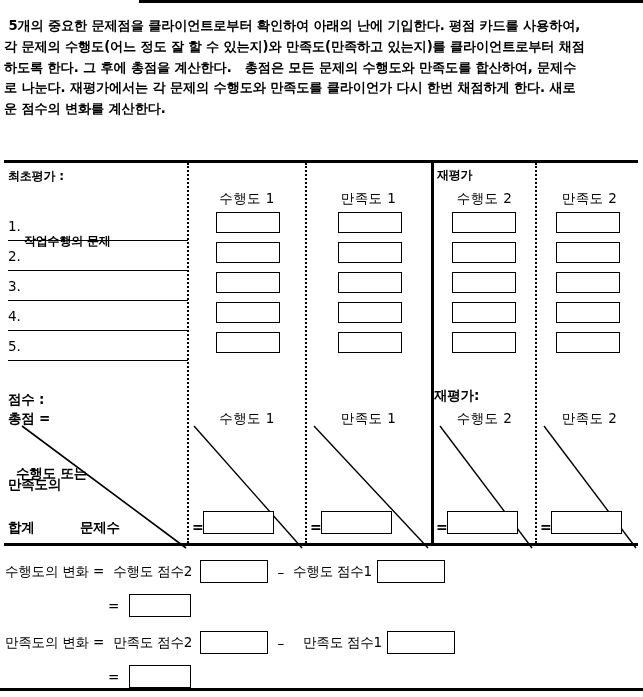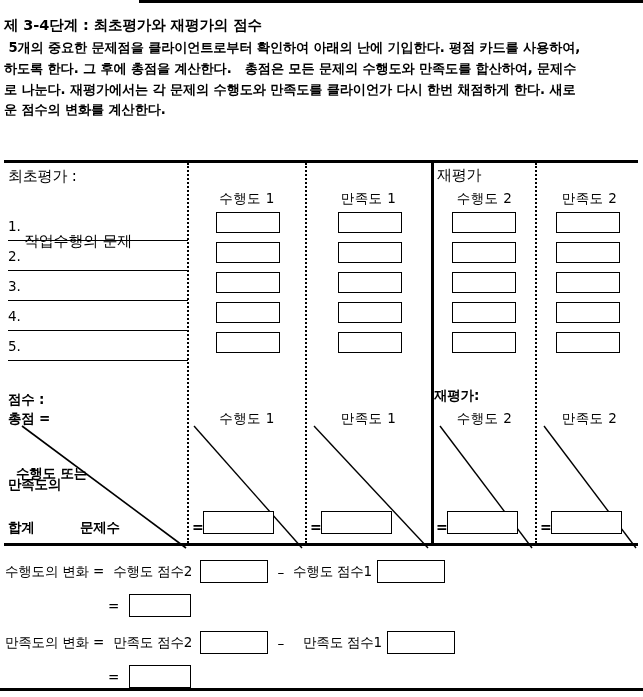--- a/index.html
+++ b/index.html
@@ -75,22 +75,22 @@
   .vdiv.dotted {
     border-left: 2px dotted #000;
   }
   .vdiv.solid {
     border-left: 3px solid #000;
   }
 
   
   .lbl {
     position: absolute;
-    font-size: 15px;
-    font-weight: normal;
+    font-size: 12px;
+    font-weight: bold;
     letter-spacing: -0.2px;
     white-space: pre;
     line-height: 17px;
   }
 
   .col-head {
     position: absolute;
     font-size: 13.5px;
     font-weight: normal;
     text-align: center;
@@ -177,23 +177,23 @@
     height: 3px;
     background: #000;
   }
 </style>
 </head>
 <body>
 
 <div class="top-rule"></div>
 
 <div class="intro">
-  <div class="intro-title">제 3-4단계 : 최초평가와 재평가의 점수</div>
   <div class="intro-body">
     <span class="p-line"> 5개의 중요한 문제점을 클라이언트로부터 확인하여 아래의 난에 기입한다. 평점 카드를 사용하여,</span>
+    <span class="p-line">각 문제의 수행도(어느 정도 잘 할 수 있는지)와 만족도(만족하고 있는지)를 클라이언트로부터 채점</span>
     <span class="p-line">하도록 한다. 그 후에 총점을 계산한다.   총점은 모든 문제의 수행도와 만족도를 합산하여, 문제수</span>
     <span class="p-line">로 나눈다. 재평가에서는 각 문제의 수행도와 만족도를 클라이언가 다시 한번 채점하게 한다. 새로</span>
     <span class="p-line">운 점수의 변화를 계산한다.</span>
   </div>
 </div>
 
 <div class="table-area">
 
   <div class="vdiv dotted" style="left:183px;"></div>
   <div class="vdiv dotted" style="left:301px;"></div>

